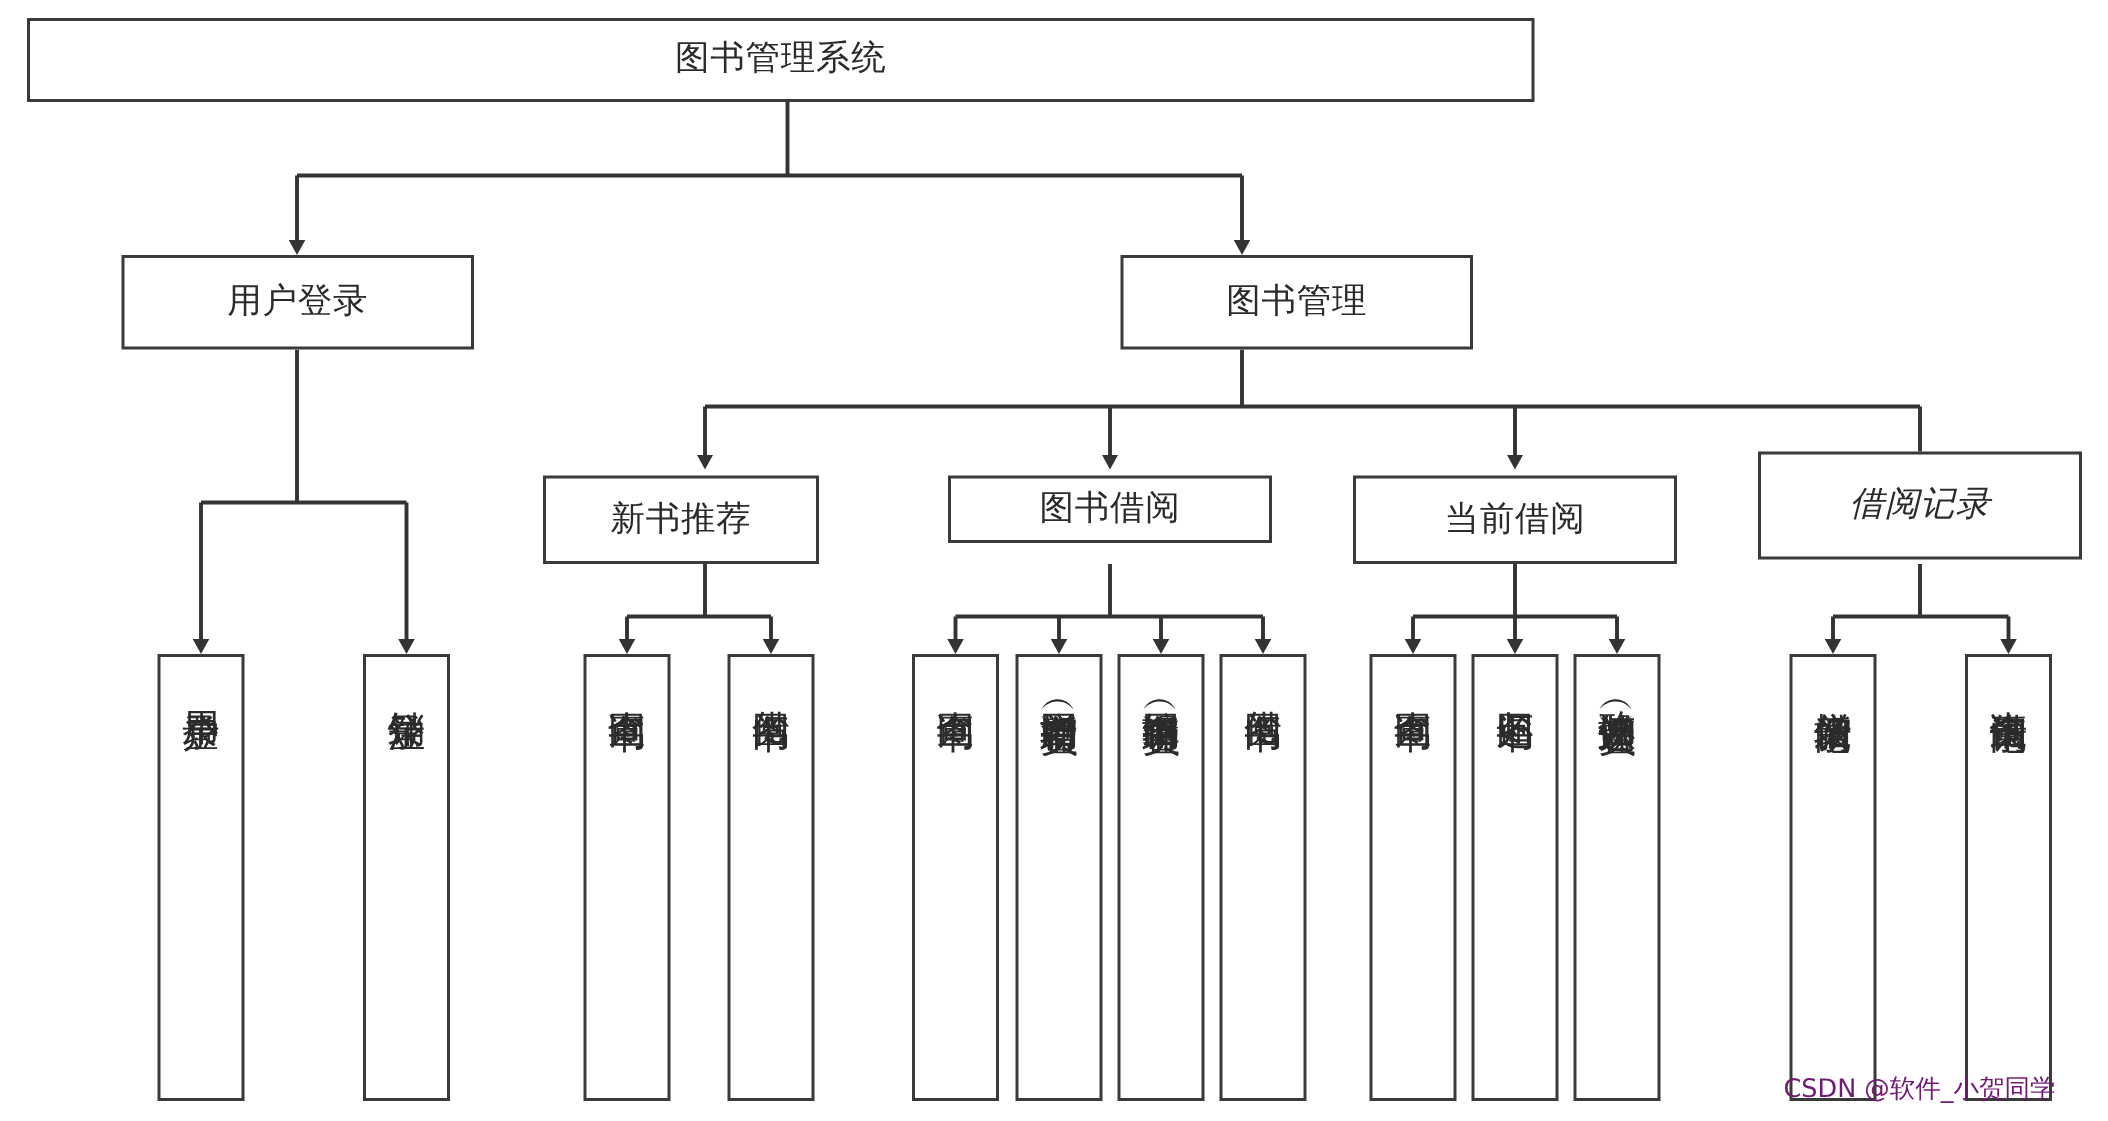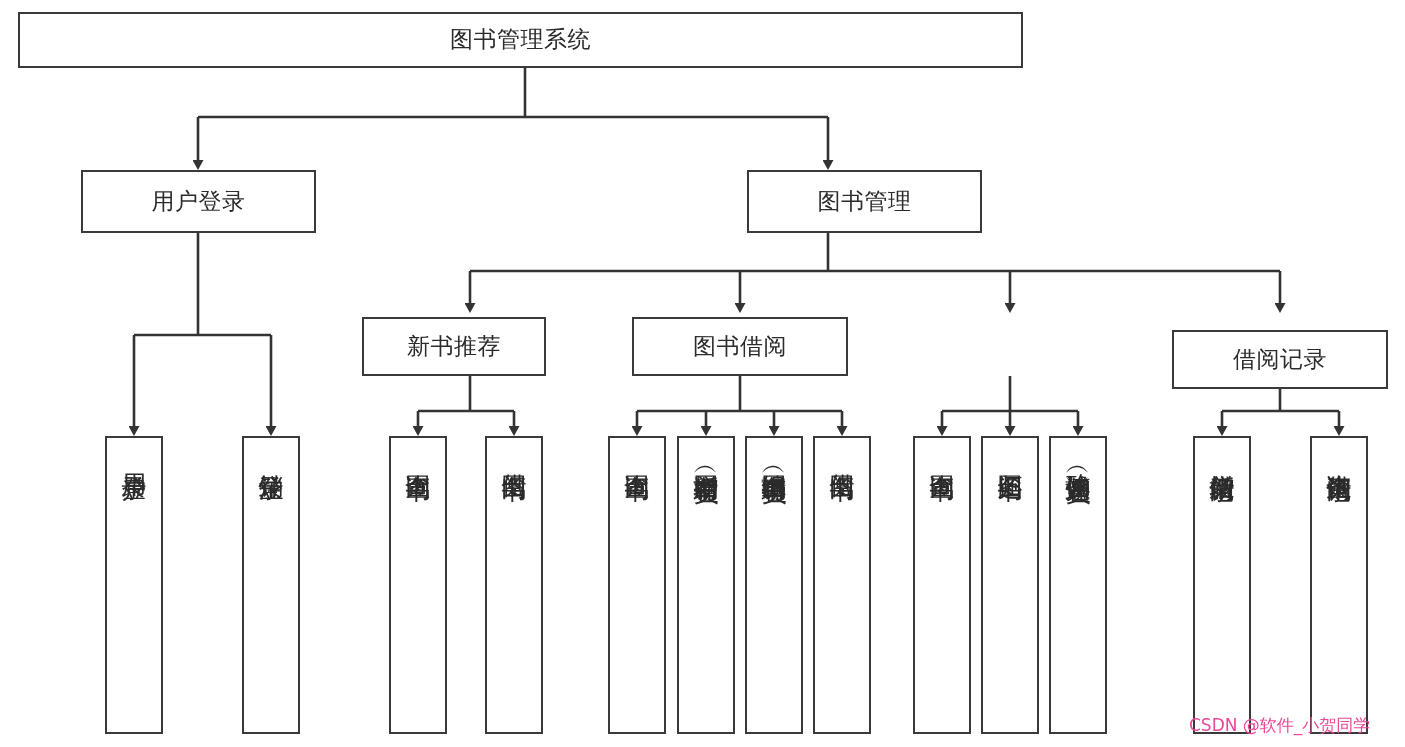--- a/index.html
+++ b/index.html
@@ -59,21 +59,21 @@
     font-size: 25px;
     line-height: 1.08;
     letter-spacing: 1px;
     white-space: pre;
   }
   .watermark {
     position: absolute;
     left: 1189px;
     top: 714px;
     font-size: 17px;
-    color: #ec4899;
+    color: #701a75;
     z-index: 5;
     white-space: pre;
     font-family: "DejaVu Sans", "Liberation Sans", sans-serif;
   }
 </style>
 </head>
 <body>
 
 <div id="canvas">
 
@@ -136,24 +136,27 @@
   <div class="node horiz" style="left:81px; top:170px; width:235px; height:63px;">
     <span class="label">用户登录</span>
   </div>
   <div class="node horiz" style="left:711px; top:170px; width:235px; height:63px;margin-left:36px;">
     <span class="label">图书管理</span>
   </div>
 
   <div class="node horiz" style="left:362px; top:317px; width:184px; height:59px;">
     <span class="label">新书推荐</span>
   </div>
-  <div class="node horiz" style="left:632px; top:317px; width:216px; height:59px;">
+  <div class="node horiz" style="left:632px; top:317px; width:216px; height:45px;">
     <span class="label">图书借阅</span>
   </div>
-  <div class="node horiz" style="left:1172px; top:330px; width:216px; height:59px;">
+  <div class="node horiz" style="left:902px; top:317px; width:216px; height:59px;">
+    <span class="label">当前借阅</span>
+  </div>
+  <div class="node horiz" style="left:1172px; top:301px; width:216px; height:72px;font-style:italic;">
     <span class="label">借阅记录</span>
   </div>
 
   <div class="node leaf" style="left:105px; top:436px; width:58px; height:298px;">
     <span class="label">用户登录</span>
   </div>
   <div class="node leaf" style="left:242px; top:436px; width:58px; height:298px;">
     <span class="label">注销登录</span>
   </div>
 

